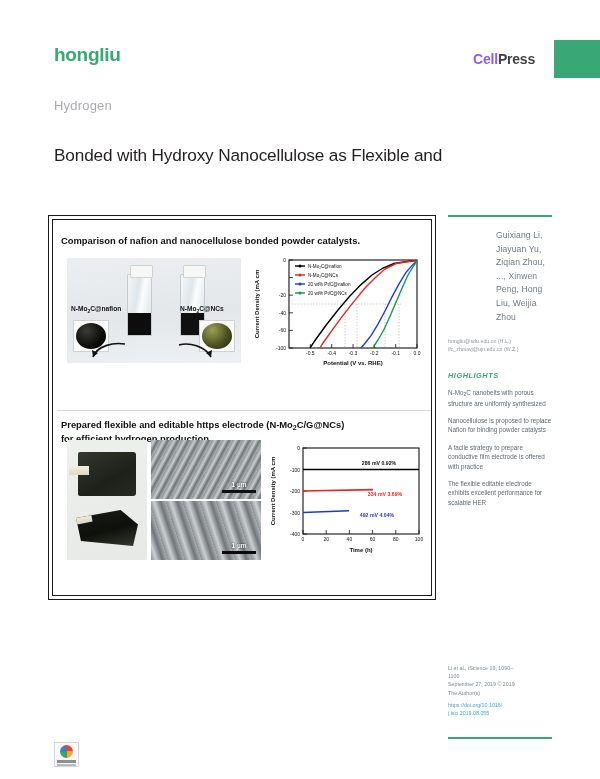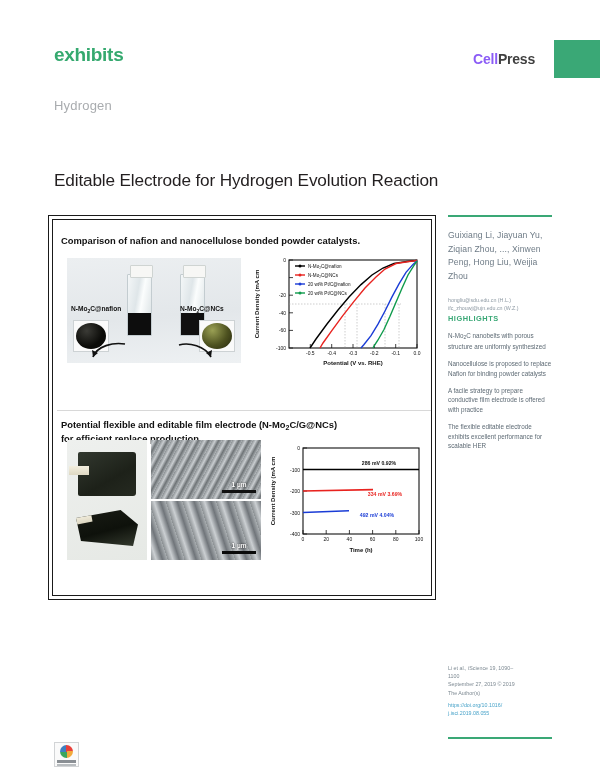--- a/index.html
+++ b/index.html
@@ -120,24 +120,24 @@
 
   
   .stab-chart { position: absolute; left: 214px; top: 218px; width: 160px; height: 124px; background: #fff; }
 
   
   .sidebar { position: absolute; left: 448px; top: 215px; width: 104px; }
   .sb-rule { width: 100%; height: 2px; background: #3aa876; }
   .sb-rule.bottom { position: absolute; left: 448px; top: 737px; width: 104px; }
   .authors {
     margin-top: 12px; font-size: 8.6px; line-height: 13.6px;
-    color: #6e7b86; letter-spacing: 0.1px;
+    color: #6e7b86; letter-spacing: 0.1px; margin-left: 48px;
   }
   .emails { margin-top: 13px; font-size: 5.3px; line-height: 8px; color: #8d99a3; }
-  .hl-head { margin-top: 2px; font-size: 7.4px; font-weight: bold; color: #3aa876; letter-spacing: 0.5px; }
+  .hl-head { margin-top: 18px; font-size: 7.4px; font-weight: bold; color: #3aa876; letter-spacing: 0.5px; font-style: italic; }
   .hl-item { margin-top: 8px; font-size: 6.3px; line-height: 9.4px; color: #5d6a74; }
   .hl-item sub { font-size: 5px; vertical-align: baseline; position: relative; top: 1px; }
   .citation { position: absolute; left: 448px; top: 664px; width: 104px;
               font-size: 5.3px; line-height: 8.2px; color: #7d8992; }
   .citation .doi { color: #49a3c9; display: block; margin-top: 4px; }
 
   
   .crossmark { position: absolute; left: 54px; top: 742px; width: 25px; height: 25px;
                border: 1px solid #d2d4d6; background: #fafafa; padding: 2px; }
   .cm-wheel { width: 13px; height: 13px; margin: 0 auto; border-radius: 50%;
@@ -147,32 +147,31 @@
   .cm-bar2 { margin-top: 1px; height: 2px; background: #b9bdc0; }
 
   text { font-family: "Liberation Sans", sans-serif; }
 </style>
 </head>
 <body>
 
 <div class="page">
 
   <div class="masthead">
-    <div class="journal-logo">exhibits</div>
+    <div class="journal-logo">hongliu</div>
     <div class="cellpress">
       <span class="cp-cell">Cell</span><span class="cp-press">Press</span>
     </div>
     <div class="green-square"></div>
   </div>
 
   <div class="article-type">Hydrogen</div>
   <h1 class="paper-title">
     <br>
-    <br>
-    <span>Editable Electrode for Hydrogen Evolution Reaction</span>
+    <span>Bonded with Hydroxy Nanocellulose as Flexible and</span><br>
   </h1>
 
   <div class="ga-frame">
    <div class="ga-inner">
 
     <div class="ga-banner top">Comparison of nafion and nanocellulose bonded powder catalysts.</div>
 
     <div class="vial-photo">
       <div class="vial v1">
             <div class="liquid"></div>
@@ -269,22 +268,22 @@
 
         <line x1="46" y1="41" x2="56" y2="41" stroke="#0f9b4c" stroke-width="1.4"></line>
         <circle cx="51" cy="41" r="1.5" fill="#0f9b4c"></circle>
         <text x="59" y="43" font-size="4.6" fill="#111">20 wt% Pt/C@NCs</text>
       </g>
     </svg>
 
     <div class="divider-rule" style="top:190px"></div>
 
     <div class="ga-banner bottom">
-      <span>Potential flexible and editable film electrode (N-Mo</span><sub>2</sub><span>C/G@NCs)</span><br>
-      <span>for efficient replace production.</span>
+      <span>Prepared flexible and editable https electrode (N-Mo</span><sub>2</sub><span>C/G@NCs)</span><br>
+      <span>for efficient hydrogen production.</span>
     </div>
 
     <div class="film-photo">
       <div class="film-a"></div>
       <div class="film-b"></div>
     </div>
 
     <div class="sem sem-top">
       <div class="scalebar">
         <div class="sb-text">1 µm</div>

